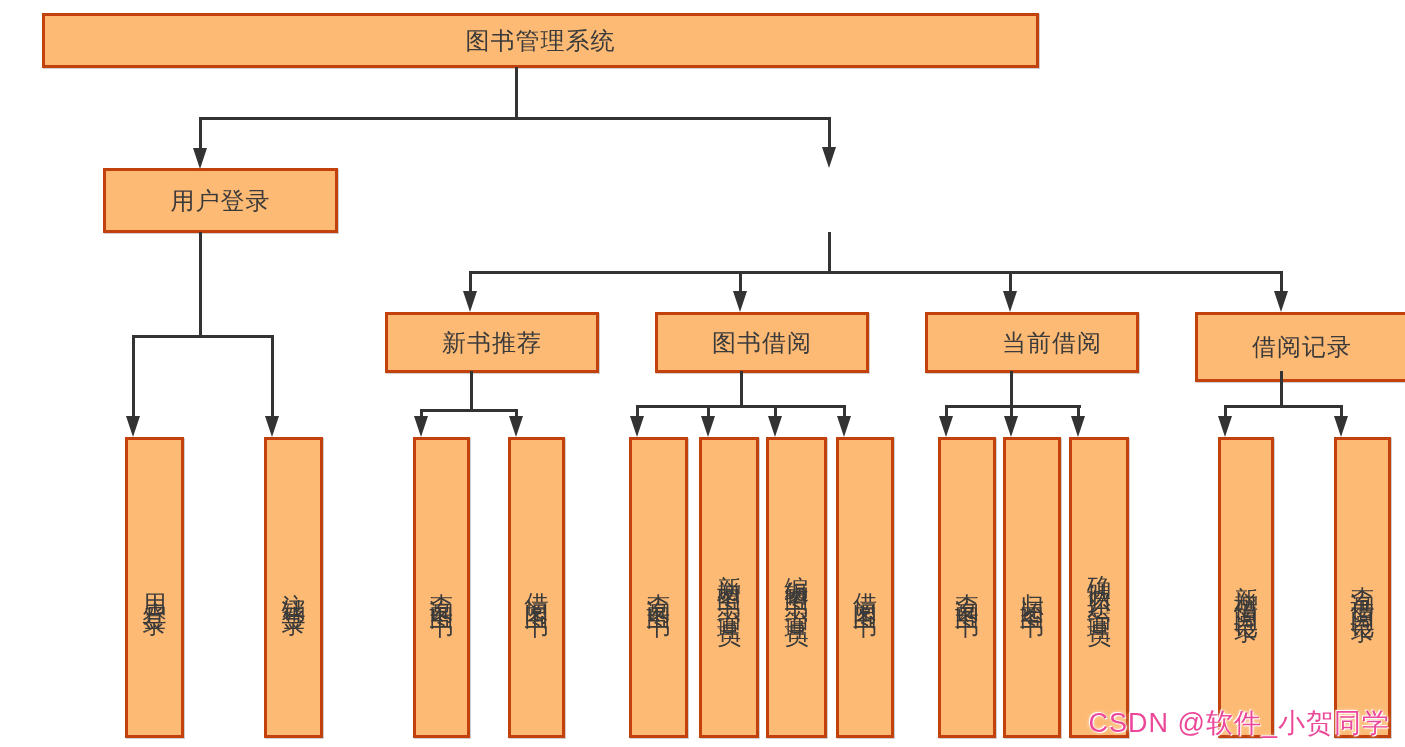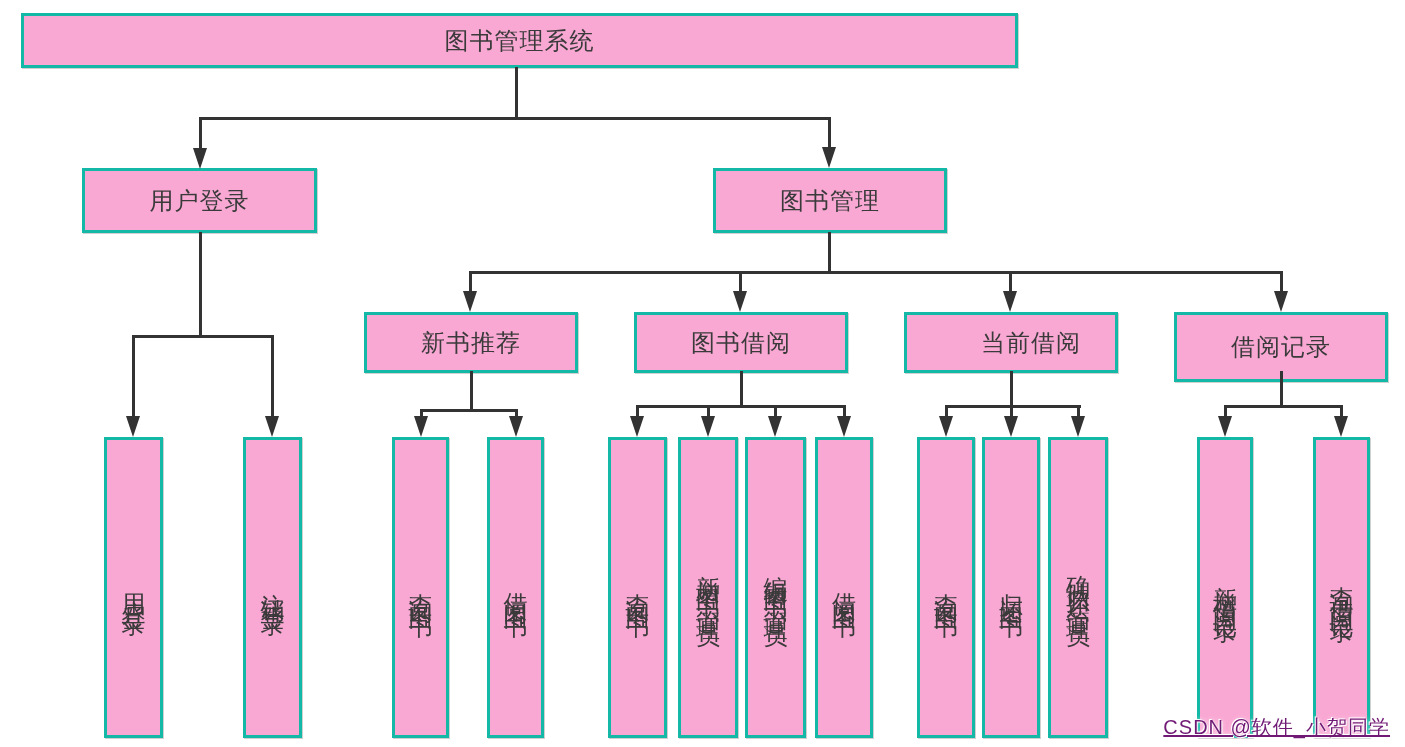--- a/index.html
+++ b/index.html
@@ -7,29 +7,30 @@
     position: relative;
     width: 1405px;
     height: 747px;
     background: #ffffff;
     overflow: hidden;
     font-family: "Liberation Sans", "DejaVu Sans", sans-serif;
   }
   .box {
     position: absolute;
     box-sizing: border-box;
-    border: 3px solid #14b8a6;
-    background: #f9a8d4;
+    border: 3px solid #c2410c;
+    background: #fdba74;
     display: flex;
     align-items: center;
     justify-content: center;
     font-size: 24px;
     color: #3a3a3a;
     letter-spacing: 1px;
     box-shadow: 1px 1px 0 rgba(120,120,120,0.35);
+    margin-left: 21px;
   }
   .vbox {
     writing-mode: vertical-rl;
     text-orientation: mixed;
     letter-spacing: 7px;
     font-size: 24px;
     line-height: 1;
   }
   .line {
     position: absolute;
@@ -40,37 +41,35 @@
     width: 0;
     height: 0;
     border-left: 7px solid transparent;
     border-right: 7px solid transparent;
     border-top: 21px solid #333333;
   }
   .watermark {
     position: absolute;
     right: 15px;
     bottom: 6px;
-    font-size: 20px;
-    color: #701a75;
+    font-size: 27px;
+    color: #ec4899;
     letter-spacing: 1px;
     text-shadow: 1px 1px 0 #ffffff, -1px -1px 0 #ffffff, 0 0 4px #ffffff;
     white-space: nowrap;
-    text-decoration: underline;
   }
 </style>
 </head>
 <body>
 
 <div class="canvas">
 
   <div class="box" style="left:21px; top:13px; width:997px; height:55px;">图书管理系统</div>
 
   <div class="box" style="left:82px; top:168px; width:235px; height:65px;">用户登录</div>
-  <div class="box" style="left:713px; top:168px; width:234px; height:65px;">图书管理</div>
 
   <div class="box" style="left:634px; top:312px; width:214px; height:61px;">图书借阅</div>
   <div class="box" style="left:364px; top:312px; width:214px; height:61px;">新书推荐</div>
   <div class="box" style="left:904px; top:312px; width:214px; height:61px;padding-left:40px;">当前借阅</div>
   <div class="box" style="left:1174px; top:312px; width:214px; height:70px;">借阅记录</div>
 
   <div class="box vbox" style="left:104px; top:437px; width:59px; height:301px;">用户登录</div>
   <div class="box vbox" style="left:243px; top:437px; width:59px; height:301px;">注销登录</div>
 
   <div class="box vbox" style="left:392px; top:437px; width:57px; height:301px;">查询图书</div>

